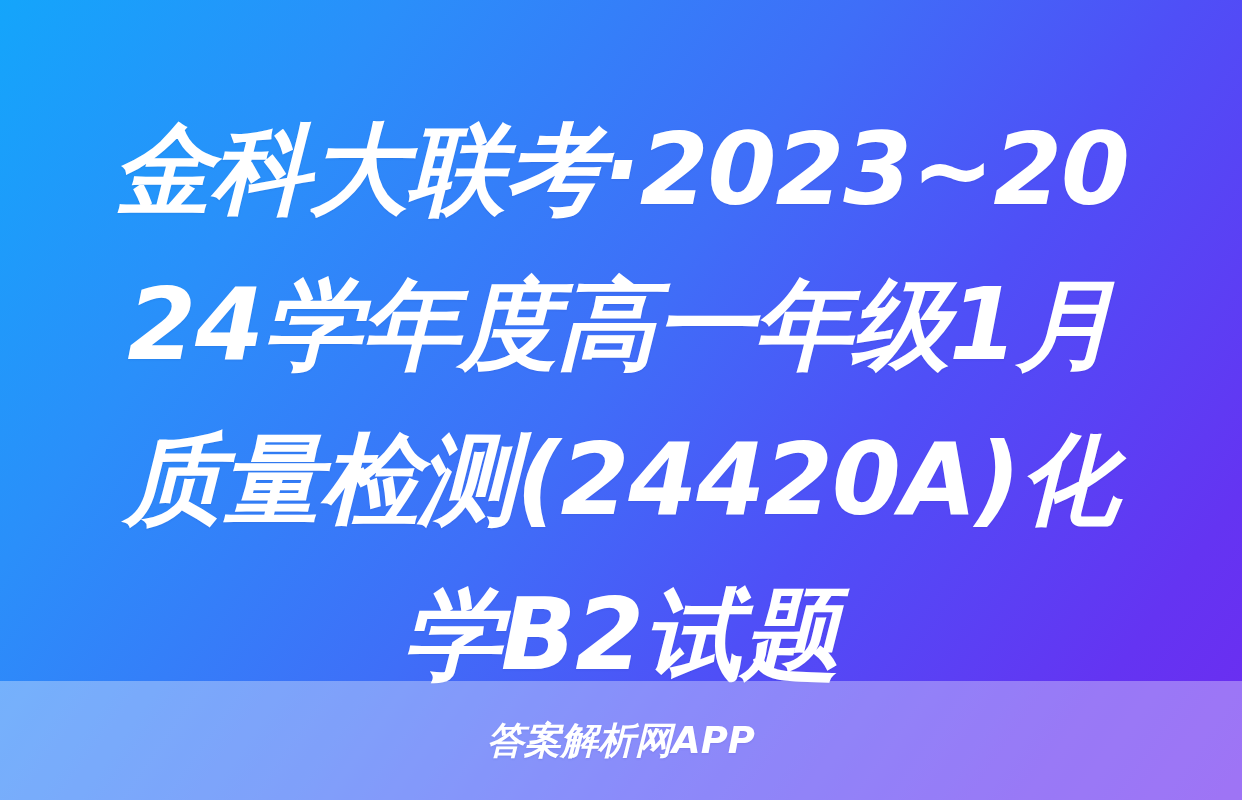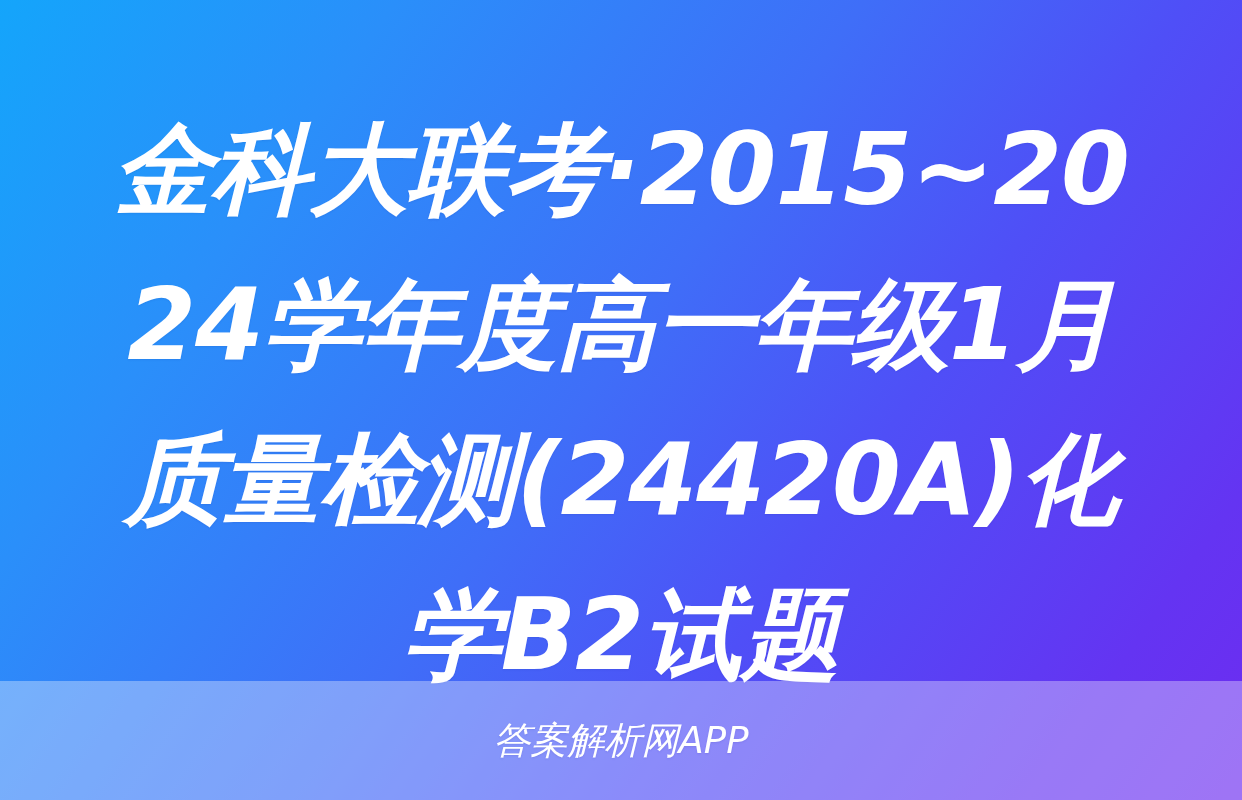--- a/index.html
+++ b/index.html
@@ -60,34 +60,34 @@
     background: rgba(255, 255, 255, 0.34);
     display: flex;
     align-items: center;
     justify-content: center;
   }
 
   .watermark-text {
     color: #ffffff;
     font-family: "DejaVu Sans", "Liberation Sans", sans-serif;
     font-size: 37px;
-    font-weight: 400;
+    font-weight: 700;
     font-style: italic;
     letter-spacing: 0px;
     line-height: 1;
     white-space: nowrap;
     text-shadow: 0 1px 2px rgba(70, 70, 190, 0.18);
   }
 </style>
 </head>
 <body>
 
 <div class="cover-card">
 
   <div class="title-block">
-    <span class="title-text">金科大联考·2015~2024学年度高一年级1月质量检测(24420A)化学B2试题</span>
+    <span class="title-text">金科大联考·2023~2024学年度高一年级1月质量检测(24420A)化学B2试题</span>
   </div>
 
   <div class="footer-band">
     <span class="watermark-text">答案解析网APP</span>
   </div>
 
 </div>
 
 </body></html>

